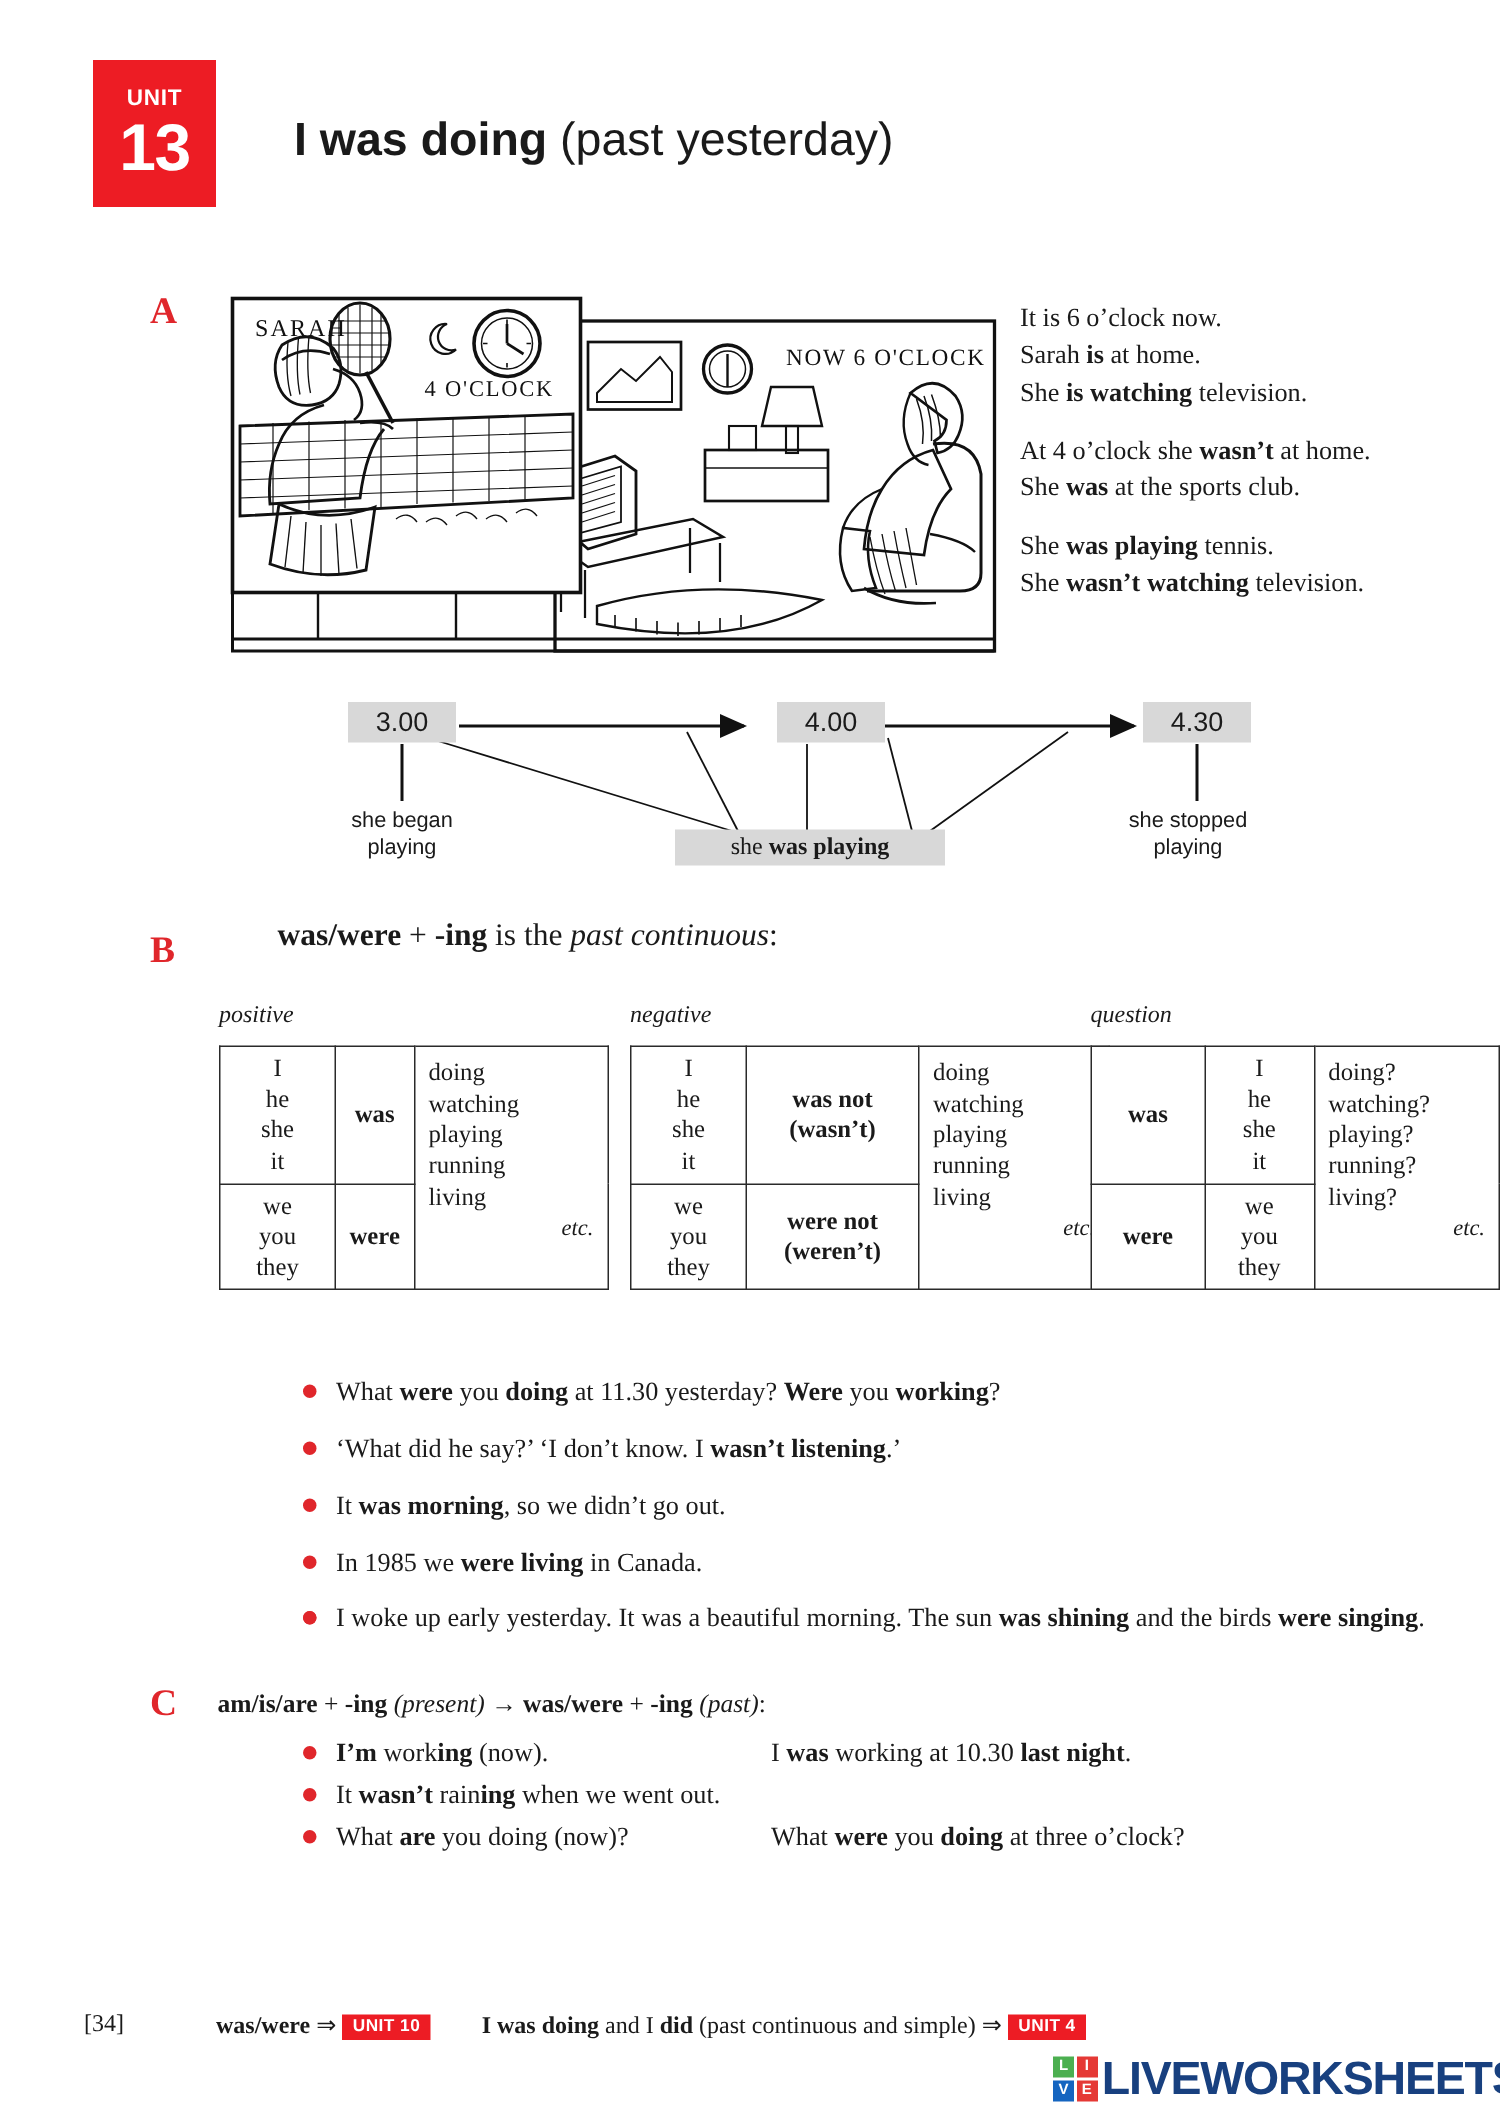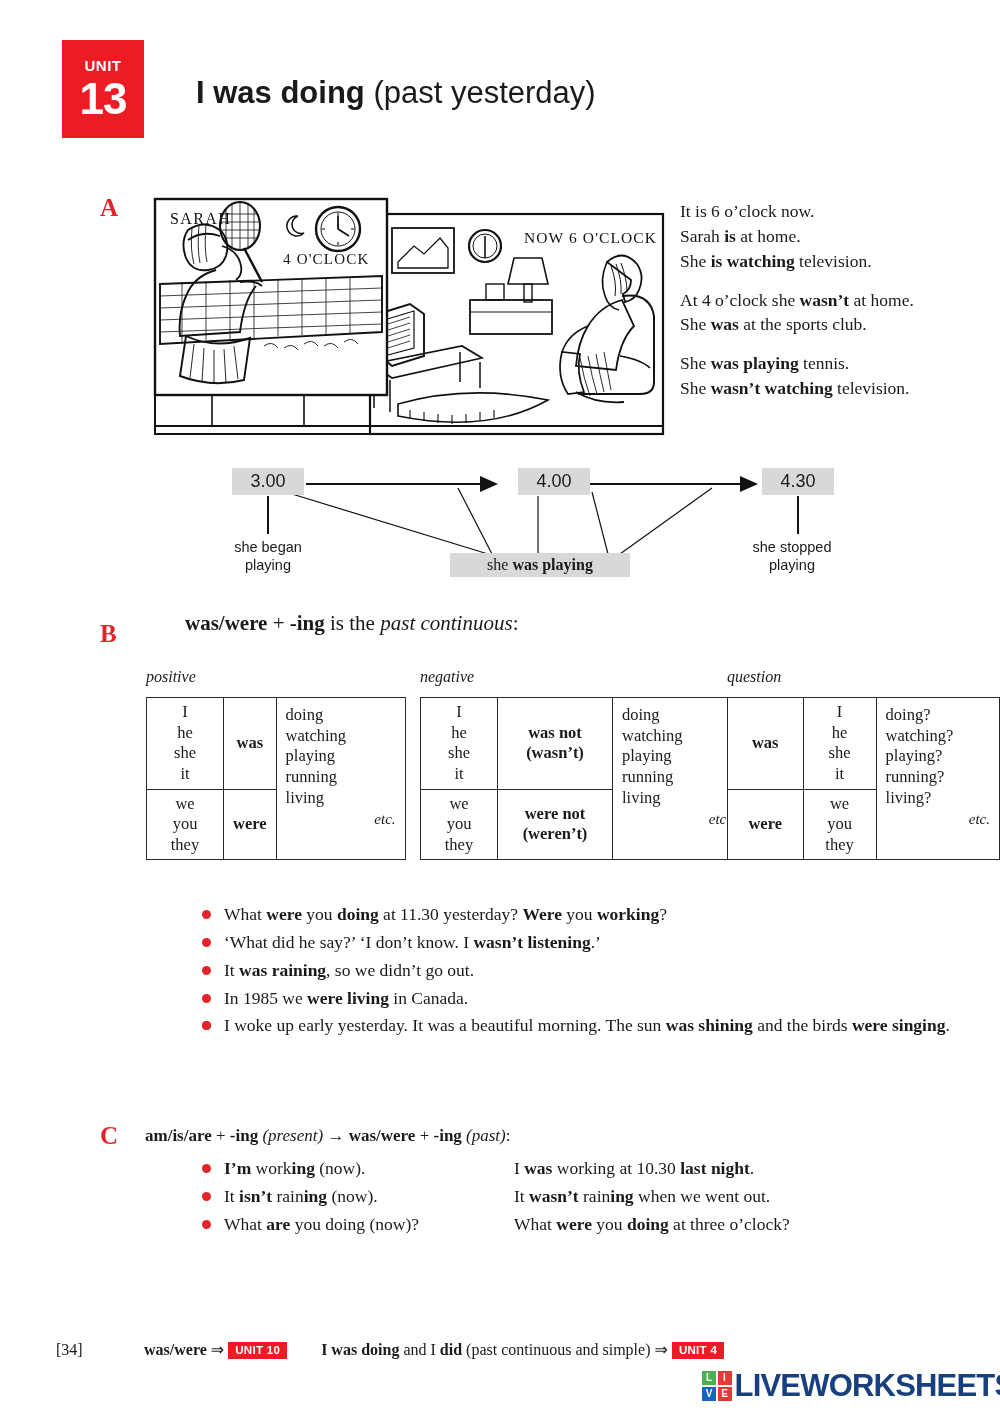--- a/index.html
+++ b/index.html
@@ -203,20 +203,21 @@
     left: 196px;
     top: 902px;
     width: 790px;
     font-size: 17.5px;
     line-height: 1.42;
   }
   .bullet-row {
     position: relative;
     padding-left: 28px;
     margin-bottom: 3px;
+    margin-top: 13px;
   }
   .bullet-row .dot {
     position: absolute;
     left: 6px;
     top: 8px;
     width: 9px;
     height: 9px;
     border-radius: 50%;
     background: #e0262b;
   }
@@ -596,40 +597,39 @@
       <td class="pron" style="white-space:pre-line">we
 you
 they</td>
     </tr>
   </tbody>
     </table>
 
   <div class="examples" id="b-examples">
       <div class="bullet-row"><span class="dot"></span><span><span>What </span><b>were</b><span> you </span><b>doing</b><span> at 11.30 yesterday?  </span><b>Were</b><span> you </span><b>working</b><span>?</span></span></div>
       <div class="bullet-row"><span class="dot"></span><span><span>‘What did he say?’   ‘I don’t know. I </span><b>wasn’t listening</b><span>.’</span></span></div>
-      <div class="bullet-row"><span class="dot"></span><span><span>It </span><b>was raining</b><span>, so we didn’t go out.</span></span></div>
+      <div class="bullet-row"><span class="dot"></span><span><span>It </span><b>was morning</b><span>, so we didn’t go out.</span></span></div>
       <div class="bullet-row"><span class="dot"></span><span><span>In 1985 we </span><b>were living</b><span> in Canada.</span></span></div>
       <div class="bullet-row"><span class="dot"></span></div>
       <div class="bullet-row"><span class="dot"></span><span><span>I woke up early yesterday. It was a beautiful morning. The sun </span><b>was shining</b><span> and the birds </span><b>were singing</b><span>.</span></span></div>
     </div>
 
 
   <div class="c-intro">
     <b>am/is/are</b><span> + </span><b>-ing</b><i> (present)</i><span> → </span><b>was/were</b><span> + </span><b>-ing</b><i> (past)</i><span>:</span>
   </div>
 
   <div class="c-examples" id="c-examples">
       <div class="c-row">
         <span class="dot"></span>
         <span class="c-left"><b>I’m</b><span> work</span><b>ing</b><span> (now).</span></span>
         <span class="c-right"><span>I </span><b>was</b><span> working at 10.30 </span><b>last night</b><span>.</span></span>
       </div>
       <div class="c-row">
         <span class="dot"></span>
-        <span class="c-left"><span>It </span><b>isn’t</b><span> rain</span><b>ing</b><span> (now).</span></span>
         <span class="c-right"><span>It </span><b>wasn’t</b><span> rain</span><b>ing</b><span> when we went out.</span></span>
       </div>
       <div class="c-row">
         <span class="dot"></span>
         <span class="c-left"><span>What </span><b>are</b><span> you doing (now)?</span></span>
         <span class="c-right"><span>What </span><b>were</b><span> you </span><b>doing</b><span> at three o’clock?</span></span>
       </div>
     </div>
 
   <div class="footer">

